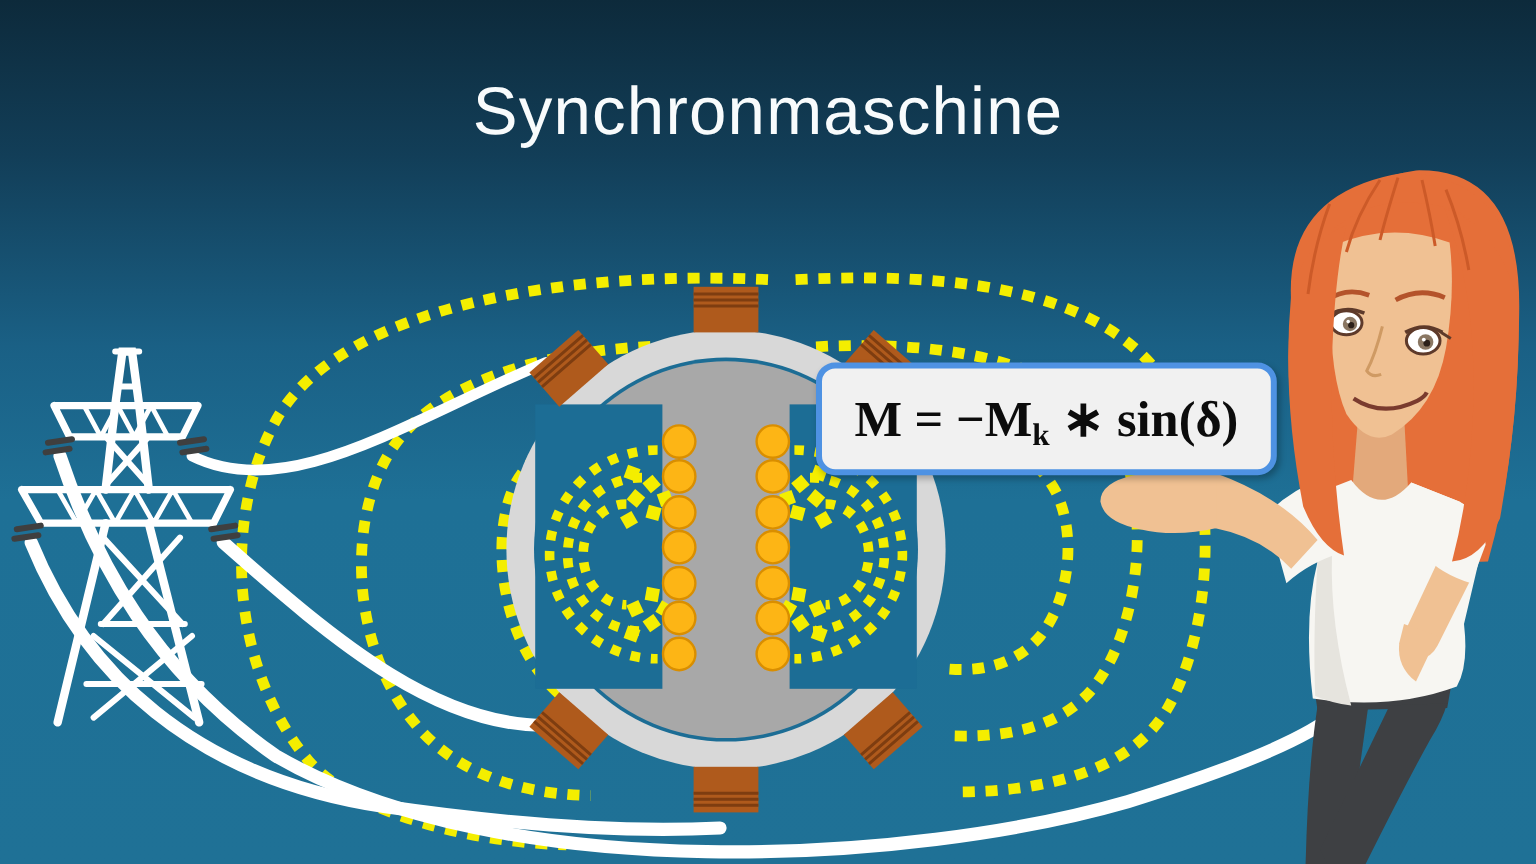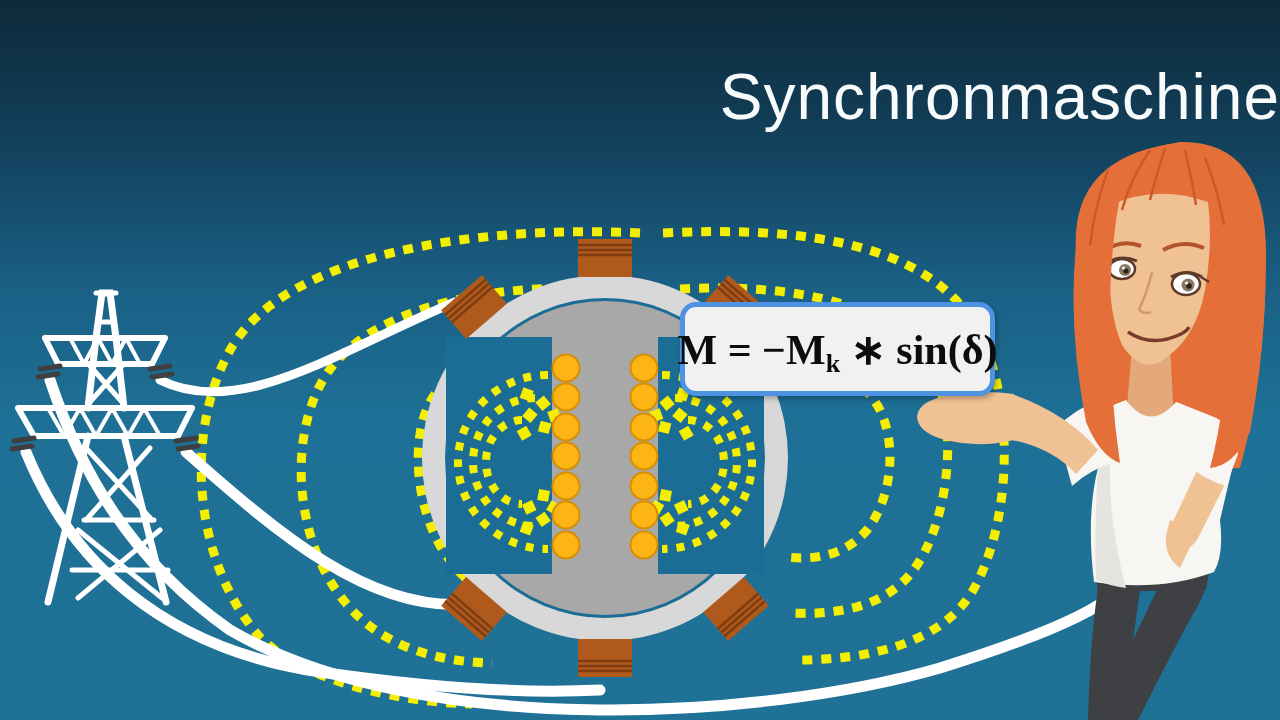--- a/index.html
+++ b/index.html
@@ -1,23 +1,23 @@
 <!DOCTYPE html>
 <html><head>
 <meta charset="utf-8">
 <style>
   html,body{margin:0;padding:0;}
   body{width:1280px;height:720px;overflow:hidden;
        font-family:"Liberation Sans",sans-serif;
        background:linear-gradient(180deg,#0D2A3B 0%,#123E58 18%,#1A6085 40%,#1E7096 58%,#1F7196 100%);}
   .stage{position:relative;width:1280px;height:720px;}
-  .title{position:absolute;left:0;right:0;top:60px;text-align:right;
-         color:#F8FBFC;font-size:64px;font-weight:300;letter-spacing:1px;}
+  .title{position:absolute;left:0;right:0;top:60px;text-align:center;
+         color:#F8FBFC;font-size:56px;font-weight:300;letter-spacing:1px;}
   .scene{position:absolute;left:0;top:0;}
-  .formula-box{position:absolute;left:680px;top:302px;width:315px;height:94px;
+  .formula-box{position:absolute;left:680px;top:302px;width:384px;height:94px;
                box-sizing:border-box;background:#F1F1F1;border:5px solid #4E92E3;
                border-radius:16px;display:flex;align-items:center;justify-content:center;
                box-shadow:2px 3px 5px rgba(0,0,0,.25);}
   .formula-text{font-family:"Liberation Serif",serif;font-weight:bold;
                 font-size:42px;color:#0c0c0c;white-space:pre;}
   .formula-text .sub{font-size:26px;position:relative;bottom:-8px;}
 </style>
 </head>
 <body>
 

